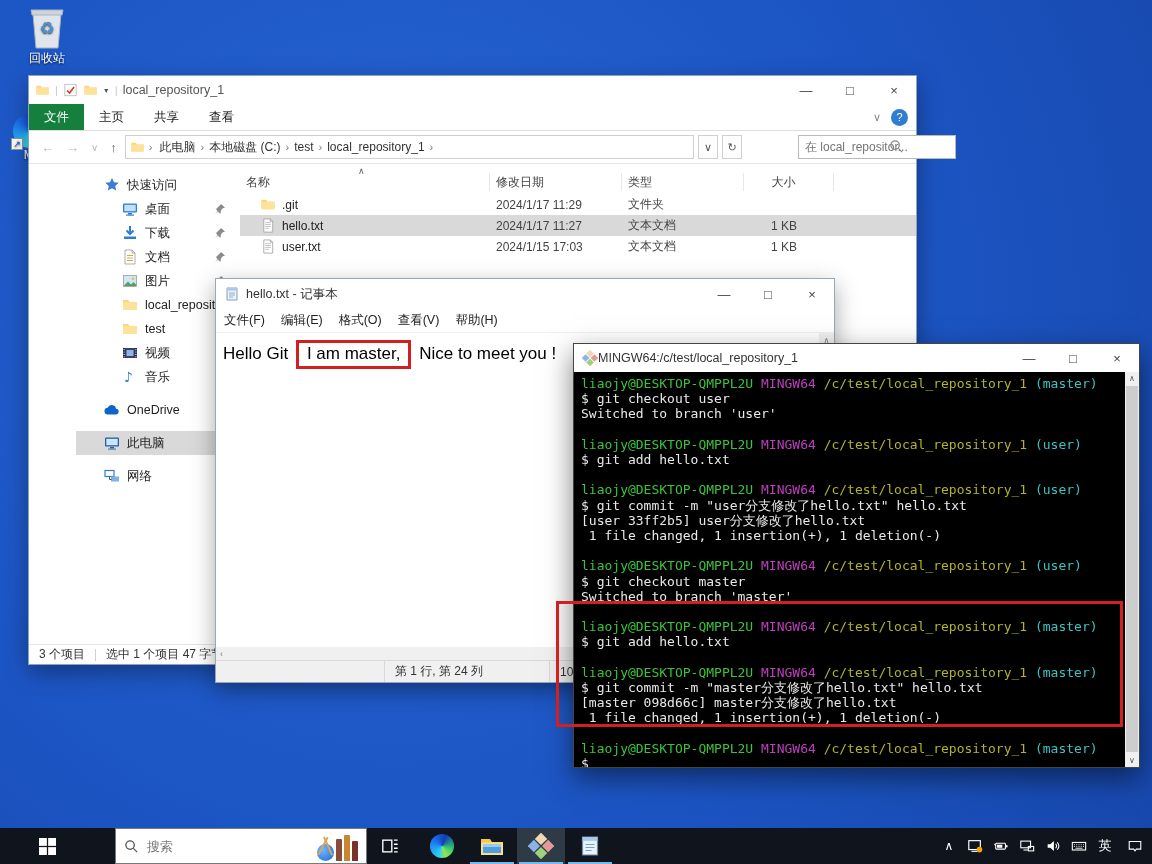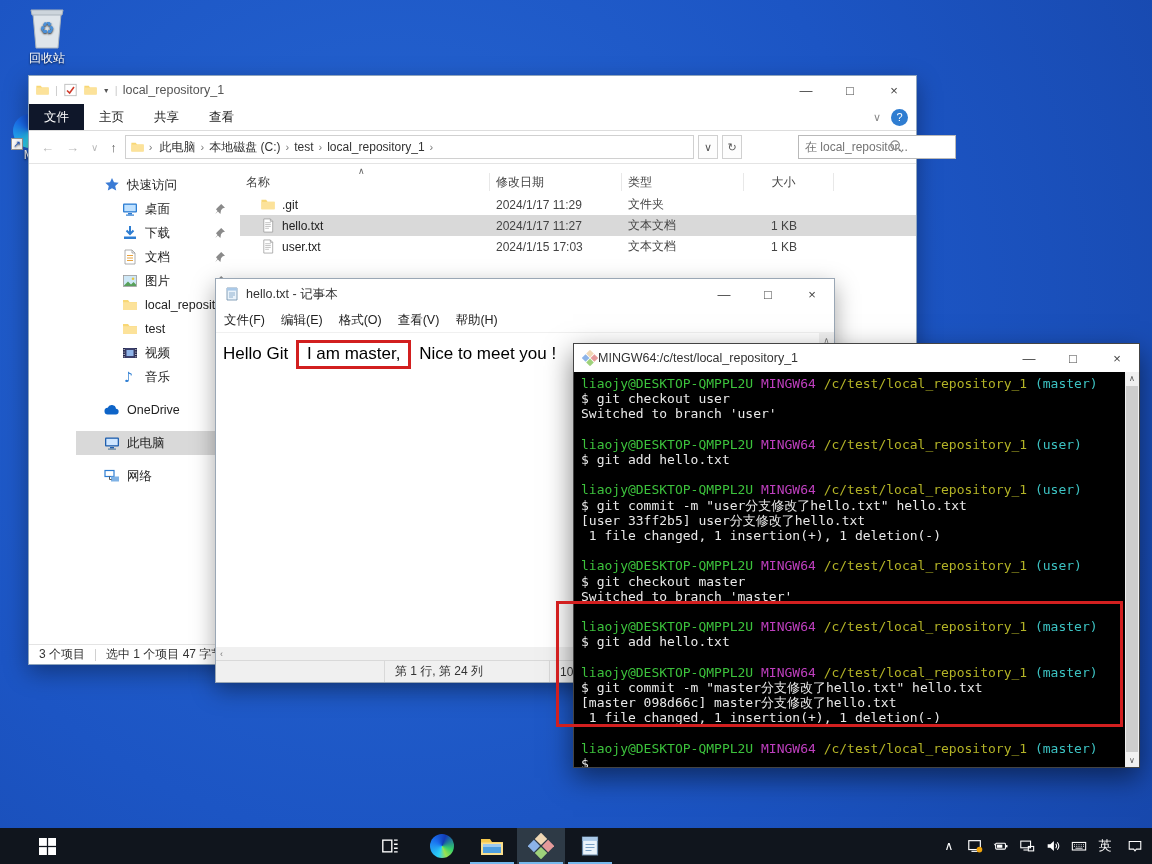--- a/index.html
+++ b/index.html
@@ -14,21 +14,21 @@
   .ic svg { display:block; width:100%; height:100%; }
 
   
   #explorer { left:28px; top:75px; width:889px; height:590px; z-index:1; }
   .ex-title { height:28px; display:flex; align-items:center; padding-left:6px; gap:5px; font-size:12.5px; color:#555; }
   .qat-sep { color:#c9c9c9; font-size:11px; }
   .qat-ic { width:15px; height:14px; }
   .qat-dd { font-size:7px; color:#555; }
   .ex-ribbon { height:27px; display:flex; align-items:stretch; border-bottom:1px solid #ddd; position:relative; }
   .rtab { padding:5px 15px; font-size:12.5px; color:#222; }
-  .rtab.active { background:#0f172a; color:#fff; }
+  .rtab.active { background:#15803d; color:#fff; }
   .ribbon-right { position:absolute; right:8px; top:0; height:100%; display:flex; align-items:center; gap:10px; }
   .helpq { width:17px; height:17px; border-radius:50%; background:#2f7dd1; color:#fff; font-size:11px; display:flex; align-items:center; justify-content:center; }
   .chev { color:#888; font-size:11px; }
   .ex-address { height:33px; display:flex; align-items:center; gap:4px; padding:0 8px; border-bottom:1px solid #e4e4e4; }
   .navb { font-size:13px; color:#b9b9b9; padding:0 4px; }
   .navb.en { color:#555; }
   .addr-box { flex:1; height:24px; border:1px solid #d0d0d0; display:flex; align-items:center; padding:0 4px; font-size:12px; color:#333; gap:2px; }
   .crumb { padding:0 3px; white-space:nowrap; }
   .bc-sep { color:#777; font-size:11px; padding:0 2px; }
   .sq-btn { width:20px; height:24px; border:1px solid #d0d0d0; display:flex; align-items:center; justify-content:center; font-size:11px; color:#555; background:#fdfdfd; }
@@ -497,20 +497,38 @@
     <div class="tb-abs" id="tb-start">
       <span class="ic" style="width:17px;height:17px">
           <svg viewBox="0 0 16 16">
             <rect width="7.4" height="7.4" fill="#fff"></rect>
             <rect x="8.6" width="7.4" height="7.4" fill="#fff"></rect>
             <rect y="8.6" width="7.4" height="7.4" fill="#fff"></rect>
             <rect x="8.6" y="8.6" width="7.4" height="7.4" fill="#fff"></rect>
           </svg>
         </span>
     </div>
+    <div class="tb-abs" id="tb-search">
+      <span class="ic" style="width:15px;height:15px;flex:none">
+          <svg viewBox="0 0 16 16">
+            <circle cx="6.5" cy="6.5" r="4.5" fill="none" stroke="#555" stroke-width="1.4"></circle>
+            <path d="M10 10 L14 14" stroke="#555" stroke-width="1.4"></path>
+          </svg>
+        </span>
+      <input placeholder="搜索" style="">
+      <span class="yarnbooks">
+        <span class="yarn">
+            <span class="needle n1"></span>
+            <span class="needle n2"></span>
+          </span>
+        <span class="book b1"></span>
+        <span class="book b2"></span>
+        <span class="book b3"></span>
+      </span>
+    </div>
     <div class="tb-abs tb-slot" style="left:366px">
       <span class="ic" style="width:18px;height:18px">
           <svg viewBox="0 0 20 20">
             <rect x="2" y="3.5" width="10" height="13" fill="none" stroke="#fff" stroke-width="1.5"></rect>
             <path d="M14.5 3.5h4M14.5 8h4M14.5 12.5h4M14.5 16.5h4" stroke="#fff" stroke-width="1.5"></path>
           </svg>
         </span>
     </div>
     <div class="tb-abs tb-slot" style="left:418px">
       <span class="edge-circle" style="width:24px;height:24px"></span>

